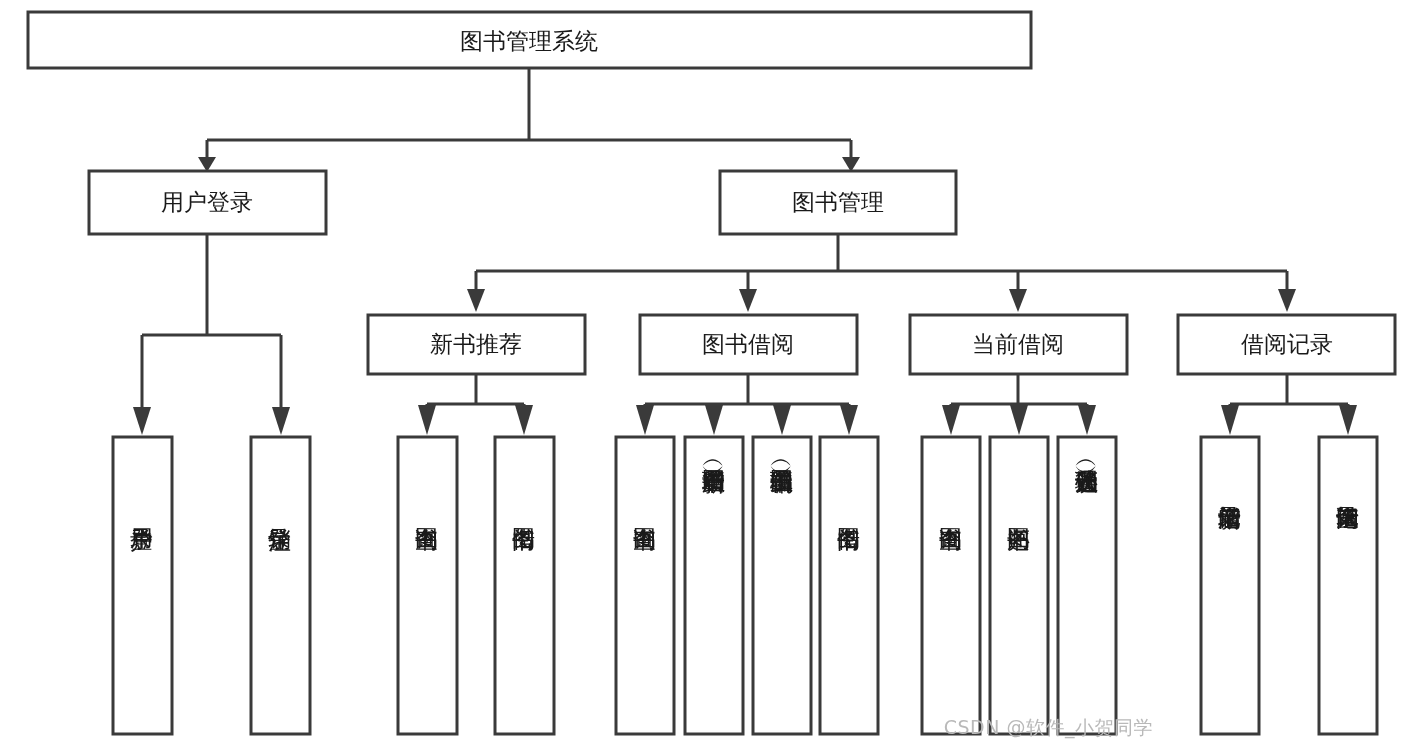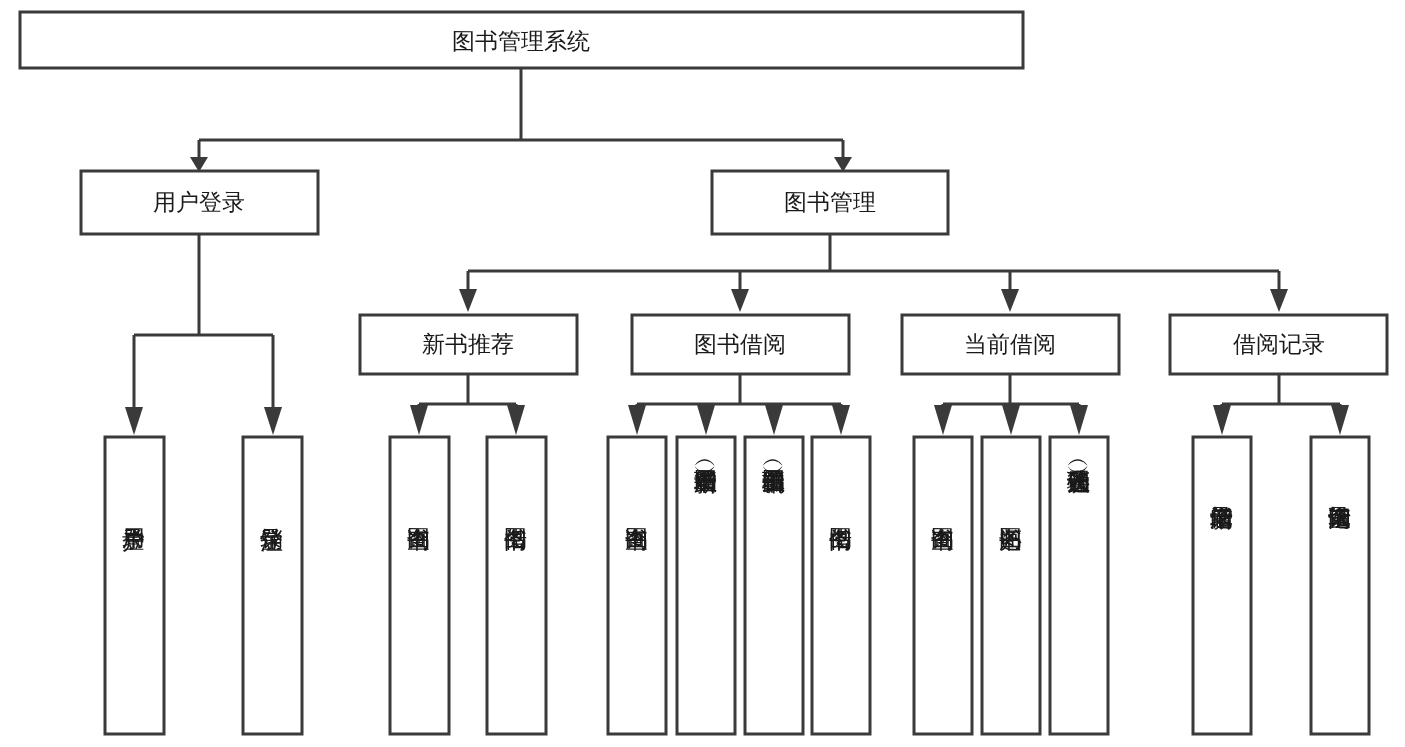--- a/index.html
+++ b/index.html
@@ -9,21 +9,21 @@
   }
   body {
     width: 1405px;
     height: 747px;
     font-family: "DejaVu Sans", "Liberation Sans", sans-serif;
     position: relative;
     overflow: hidden;
   }
   #diagram-root {
     position: absolute;
-    left: 0;
+    left: 8px;
     top: 0;
     width: 1159px;
     height: 747px;
   }
   svg.flow {
     display: block;
     width: 1405px;
     height: 747px;
   }
   .nodebox {
@@ -214,13 +214,14 @@
       <text class="nodelabel-vert" x="1222" y="488" writing-mode="tb">新增借阅记录</text>
     </g>
 
     <g>
       <rect class="nodebox" x="1311" y="437" width="58" height="297"></rect>
       <text class="nodelabel-vert" x="1340" y="488" writing-mode="tb">查询借阅记录</text>
     </g>
 
   </svg>
 
+  <div class="watermark">CSDN @软件_小贺同学</div>
 </div>
 
 </body></html>

